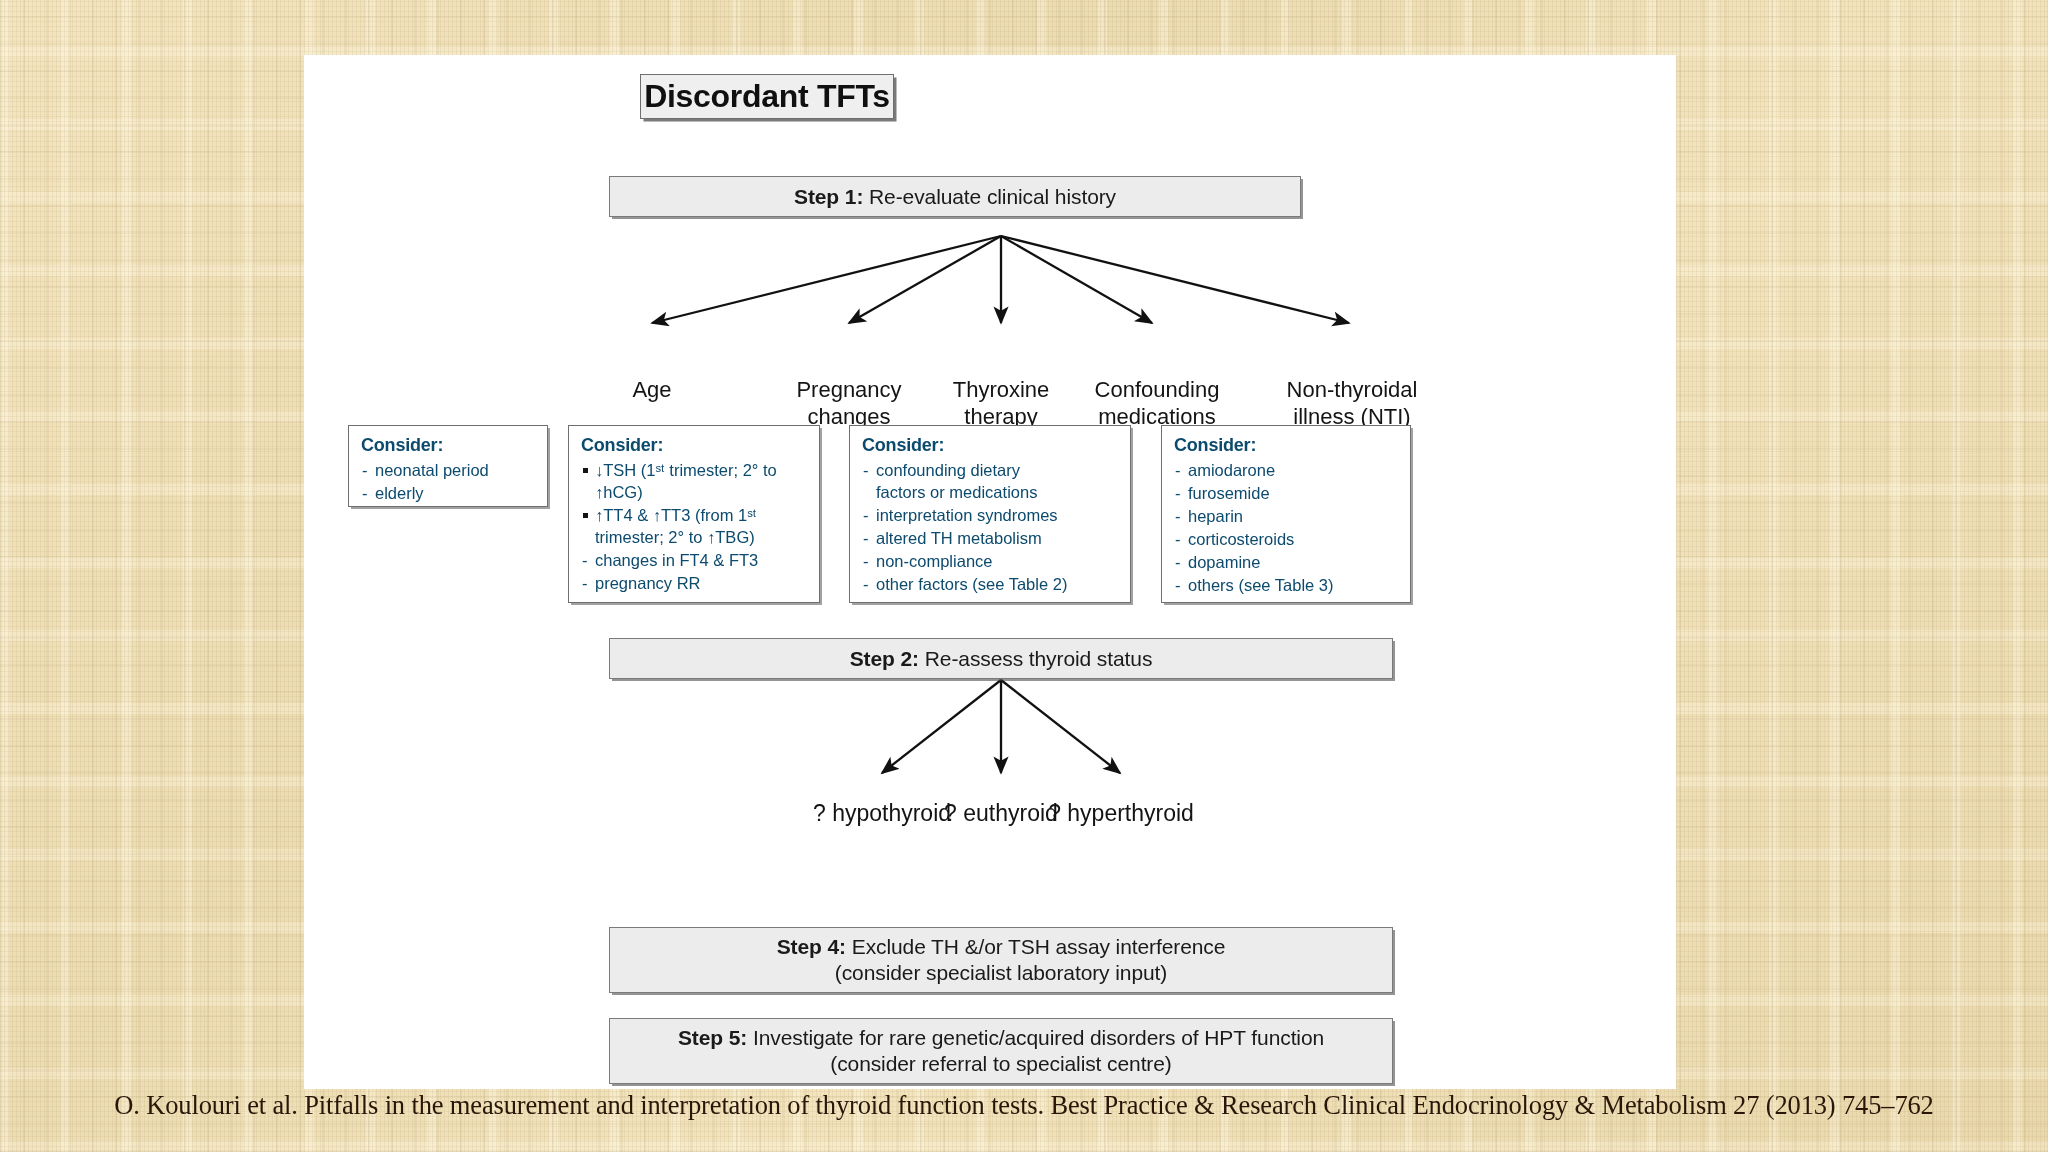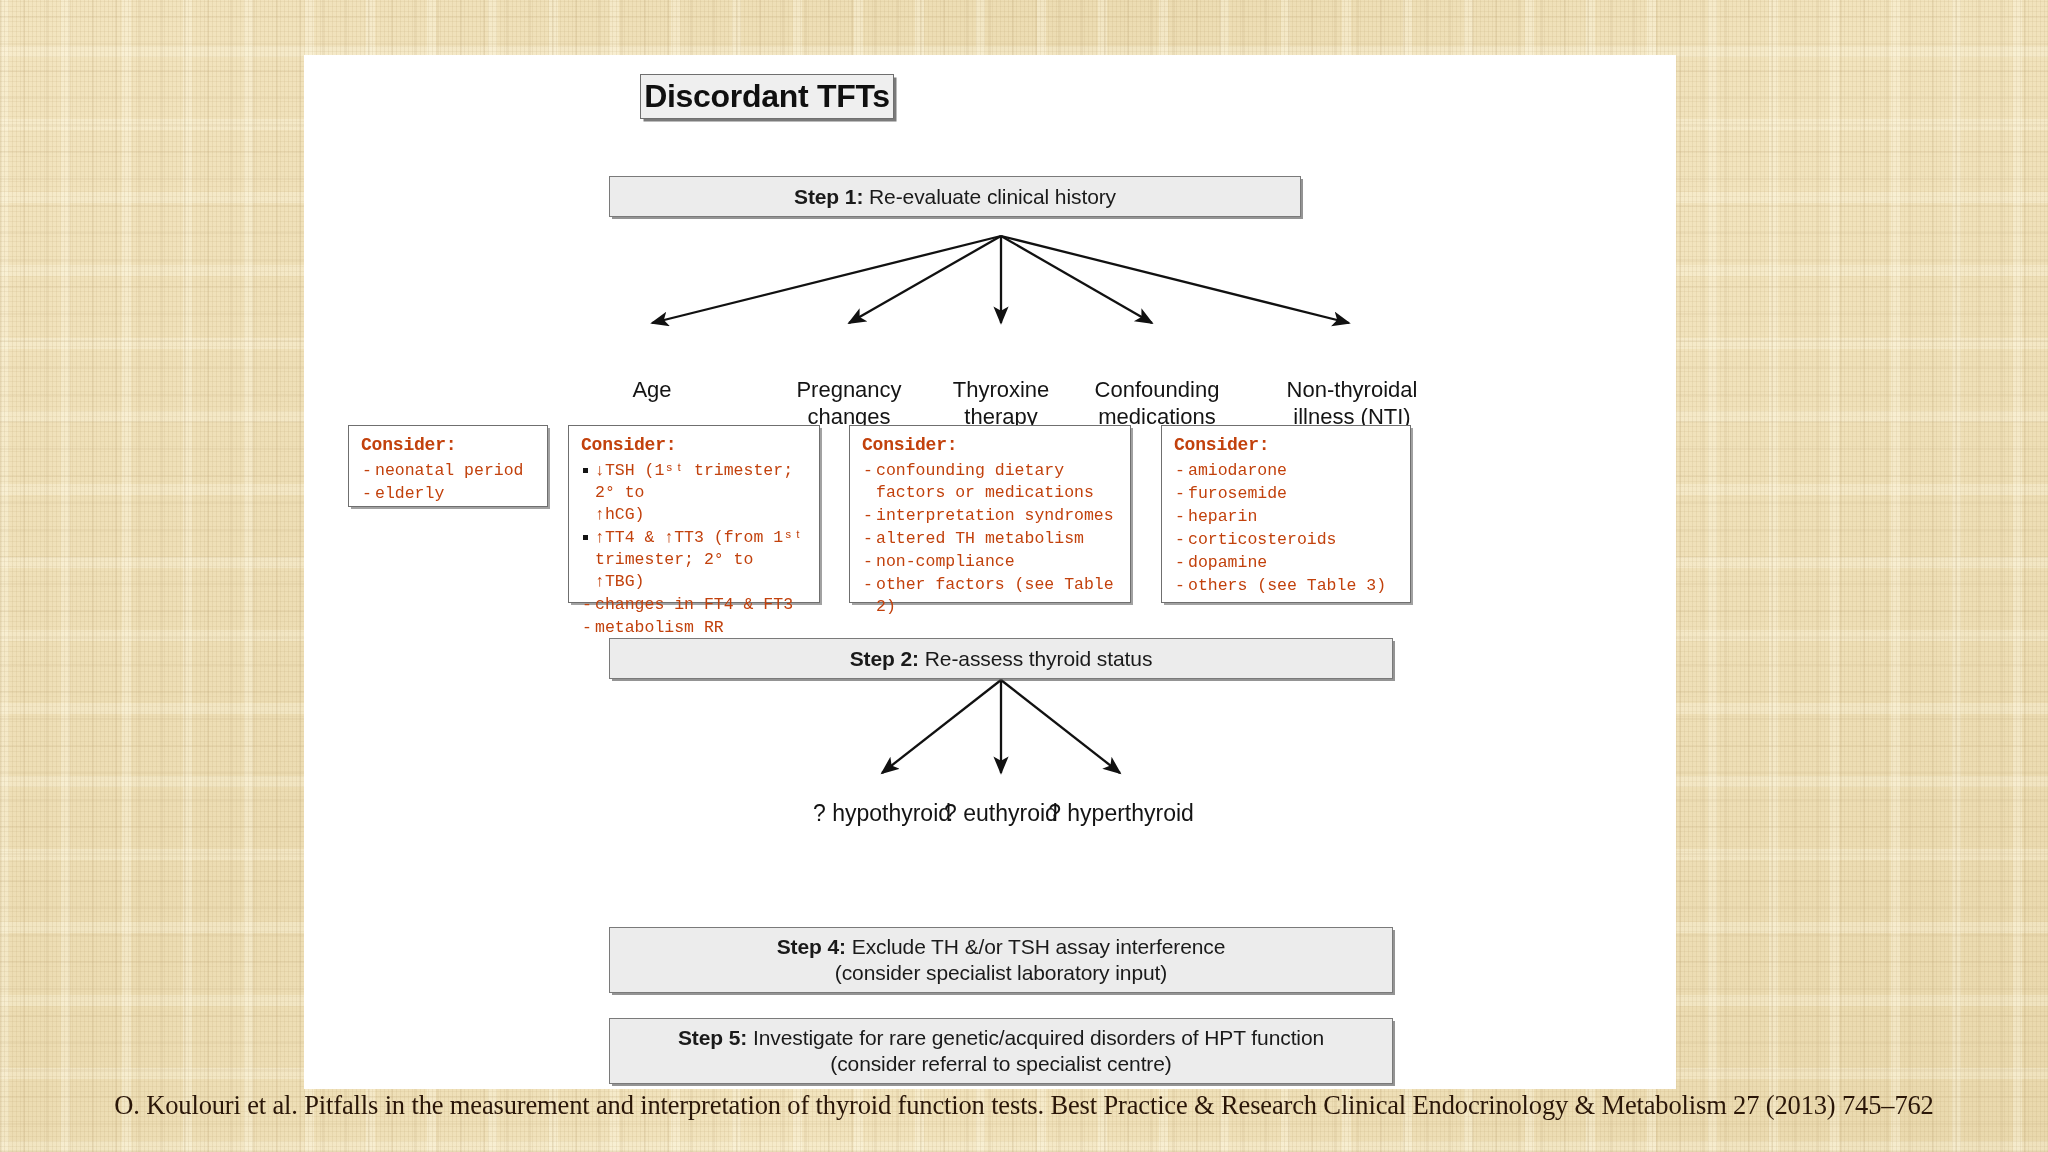--- a/index.html
+++ b/index.html
@@ -70,22 +70,21 @@
   
   .consider-box {
     position: absolute;
     background: #ffffff;
     border: 1.4px solid #6f6f6f;
     box-shadow: 2.5px 2.5px 0 -0.5px rgba(70,70,70,0.5);
     box-sizing: border-box;
     padding: 8px 10px 25px 12px;
     font-size: 16.5px;
     line-height: 1.33;
-    color: #c2410c;
-    font-family: Liberation Mono, monospace;
+    color: #0c4a6e;
   }
   .consider-box .consider-title {
     font-weight: bold;
     font-size: 18px;
     display: block;
     margin-bottom: 2px;
     letter-spacing: -0.2px;
   }
   .consider-box ul {
     margin: 0;
@@ -216,21 +215,21 @@
   </div>
 
   <div class="consider-box" style="left:264px; top:370px; width:252px; height:178px;">
     <span class="consider-title">Consider:</span>
     <ul>
       <li class="sqb">↓TSH (1ˢᵗ trimester; 2° to
 ↑hCG)</li>
       <li class="sqb">↑TT4 &amp; ↑TT3 (from 1ˢᵗ
 trimester; 2° to ↑TBG)</li>
       <li>changes in FT4 &amp; FT3</li>
-      <li>metabolism RR</li>
+      <li>pregnancy RR</li>
     </ul>
   </div>
 
   <div class="consider-box" style="left:545px; top:370px; width:282px; height:178px;">
     <span class="consider-title">Consider:</span>
     <ul>
       <li>confounding dietary
 factors or medications</li>
       <li>interpretation syndromes</li>
       <li>altered TH metabolism</li>

